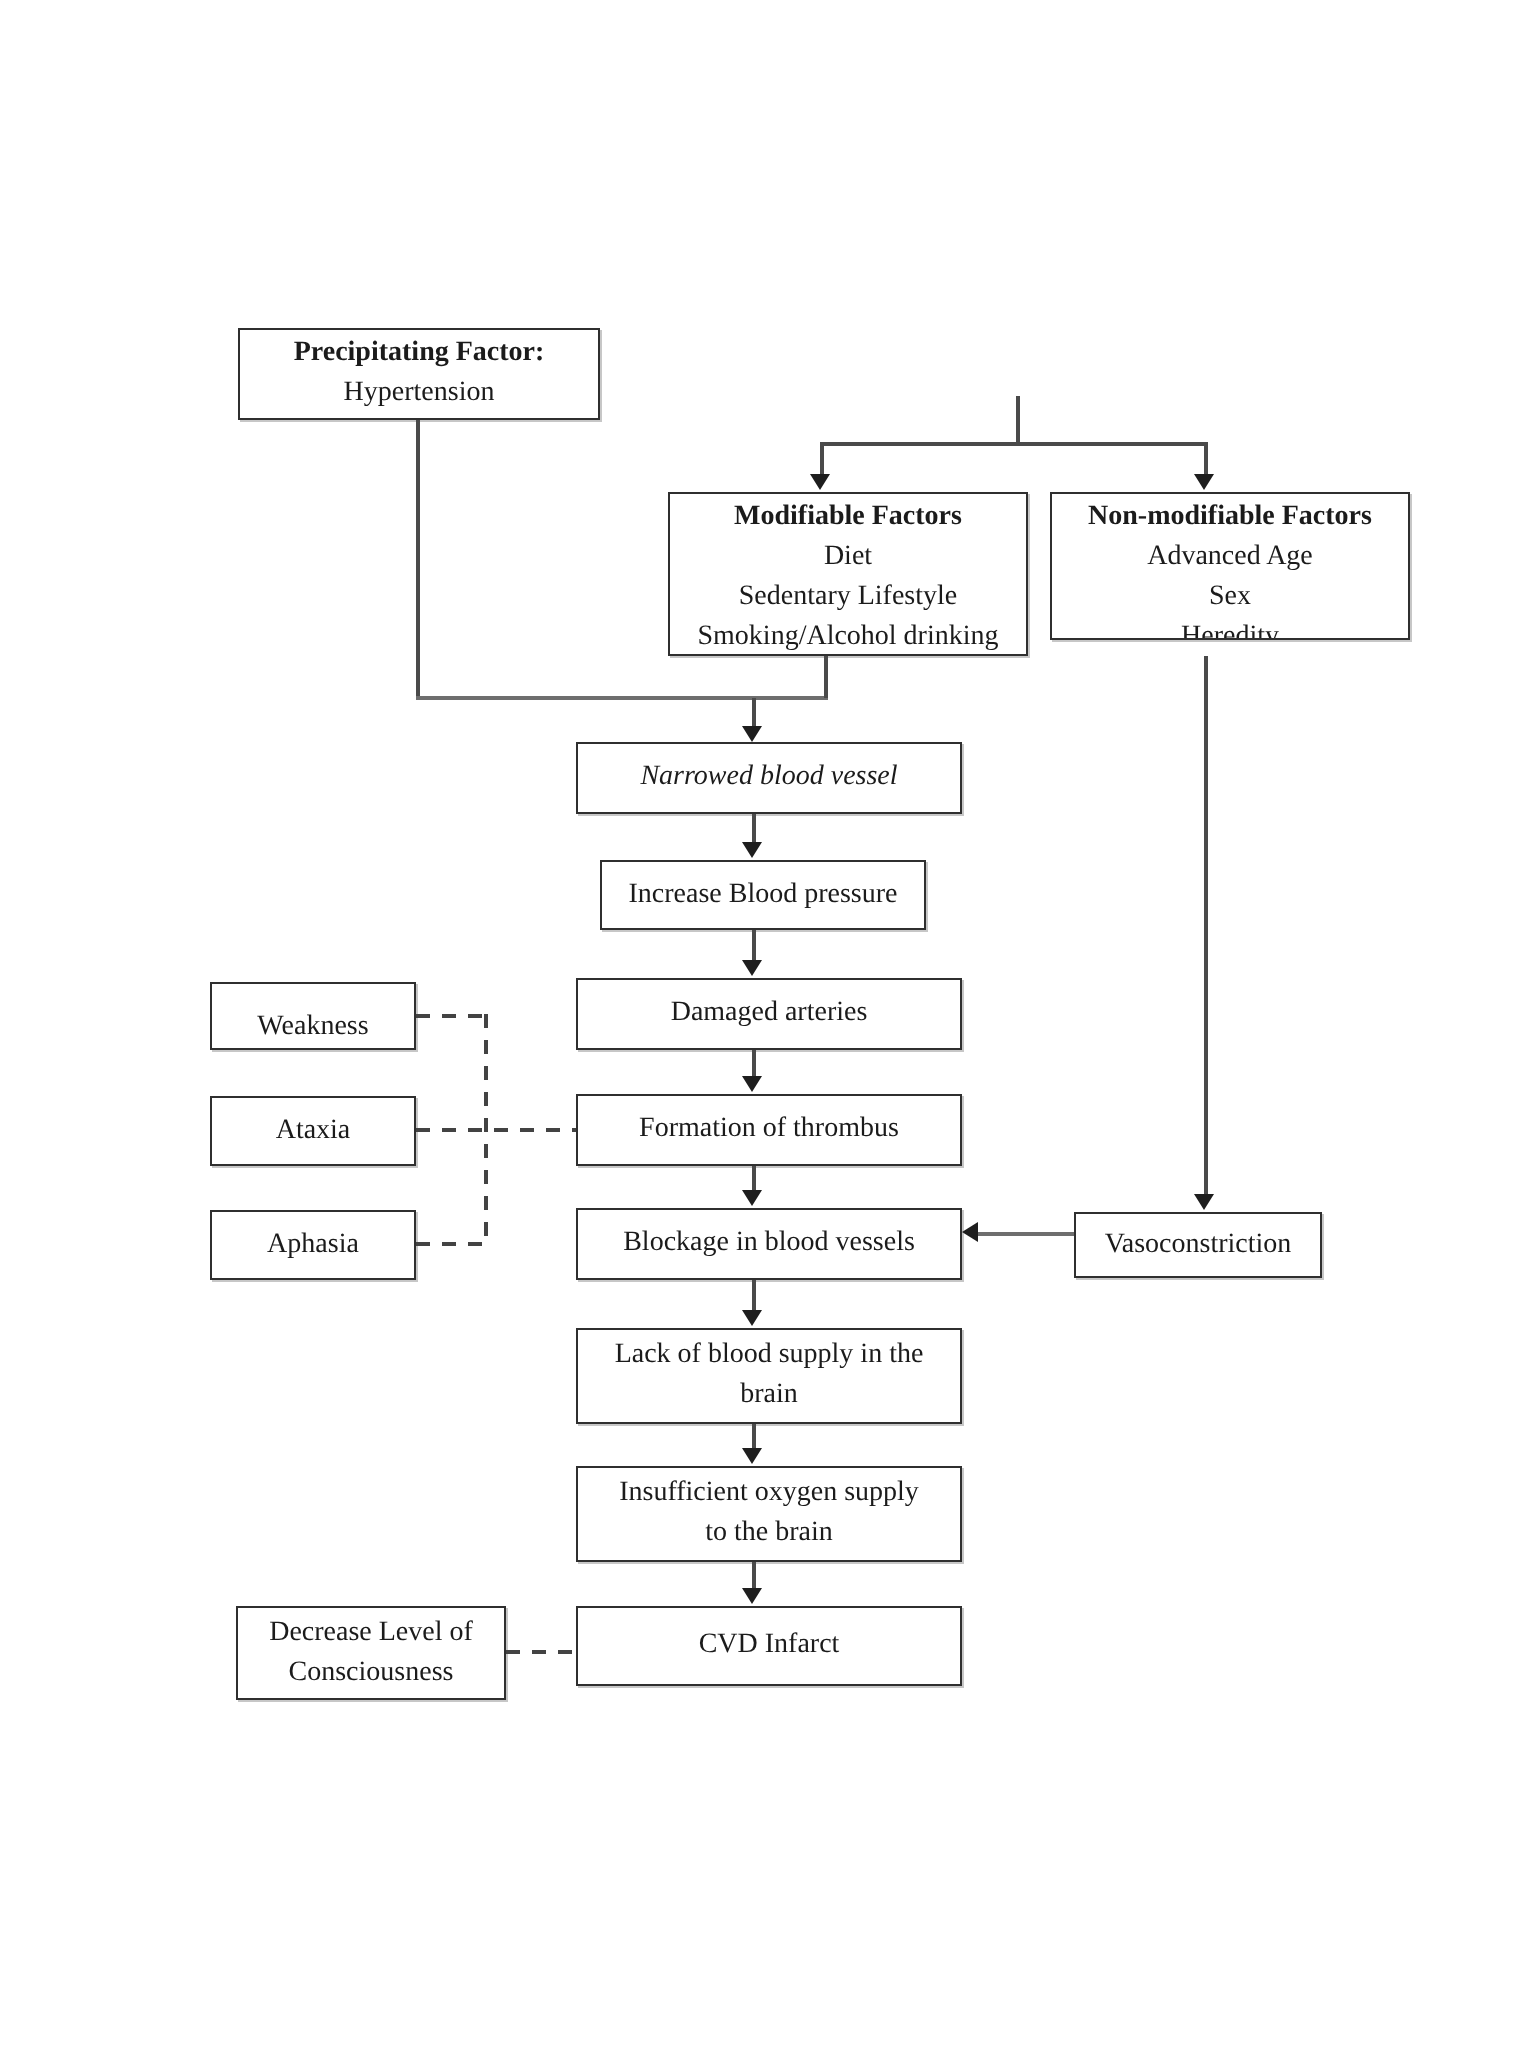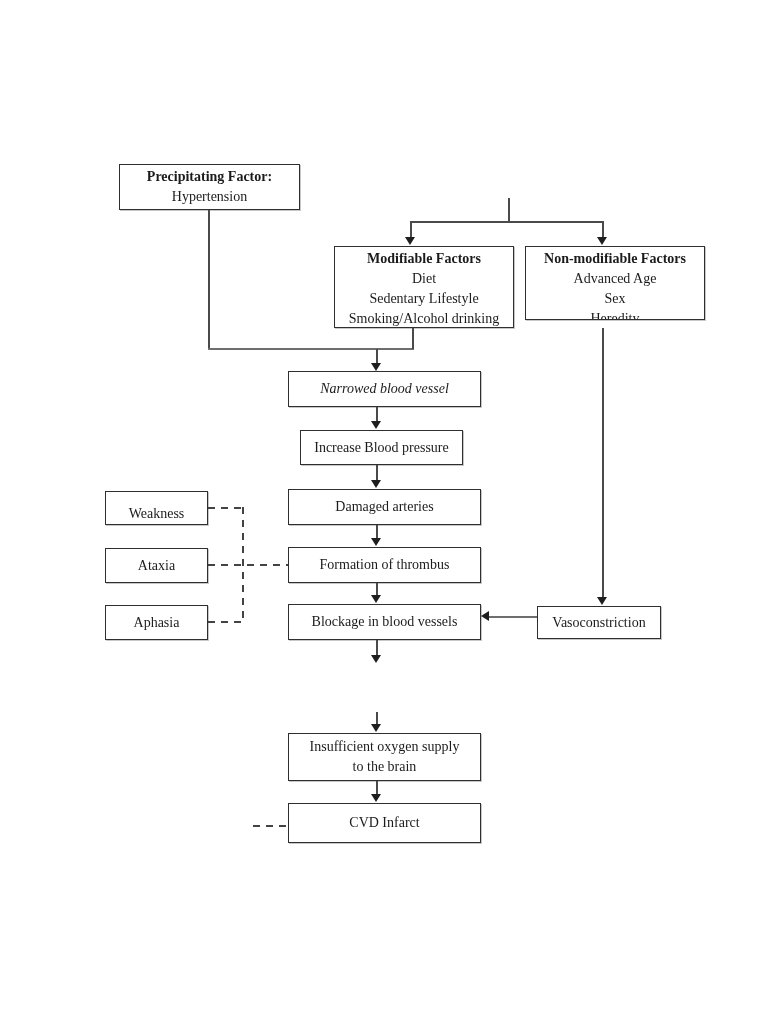--- a/index.html
+++ b/index.html
@@ -82,20 +82,23 @@
   </div>
   <div class="box" style="left:288px;top:489px;width:193px;height:36px;">
     <div>Damaged arteries</div>
   </div>
   <div class="box" style="left:288px;top:547px;width:193px;height:36px;">
     <div>Formation of thrombus</div>
   </div>
   <div class="box" style="left:288px;top:604px;width:193px;height:36px;">
     <div>Blockage in blood vessels</div>
   </div>
+  <div class="box" style="left:288px;top:664px;width:193px;height:48px;padding:0 10px;">
+    <div>Lack of blood supply in the brain</div>
+  </div>
   <div class="box" style="left:288px;top:733px;width:193px;height:48px;padding:0 16px;">
     <div>Insufficient oxygen supply to the brain</div>
   </div>
   <div class="box" style="left:288px;top:803px;width:193px;height:40px;">
     <div>CVD Infarct</div>
   </div>
 
   <div class="box" style="left:105px;top:491px;width:103px;height:34px;justify-content:flex-end;">
     <div>Weakness</div>
   </div>
@@ -103,20 +106,23 @@
     <div>Ataxia</div>
   </div>
   <div class="box" style="left:105px;top:605px;width:103px;height:35px;">
     <div>Aphasia</div>
   </div>
 
   <div class="box" style="left:537px;top:606px;width:124px;height:33px;">
     <div>Vasoconstriction</div>
   </div>
 
+  <div class="box" style="left:118px;top:803px;width:135px;height:47px;padding:0 4px;">
+    <div>Decrease Level of Consciousness</div>
+  </div>
 
   <div class="vline" style="left:208px;top:210px;height:139px;"></div>
   <div class="hline grayish" style="left:208px;top:348px;width:206px;"></div>
   <div class="vline" style="left:412px;top:328px;height:21px;"></div>
   <div class="vline" style="left:376px;top:349px;height:16px;"></div>
   <div class="arr-down" style="left:371px;top:363px;"></div>
 
   <div class="vline" style="left:508px;top:198px;height:24px;"></div>
   <div class="hline" style="left:410px;top:221px;width:194px;"></div>
   <div class="vline" style="left:410px;top:221px;height:17px;"></div>

